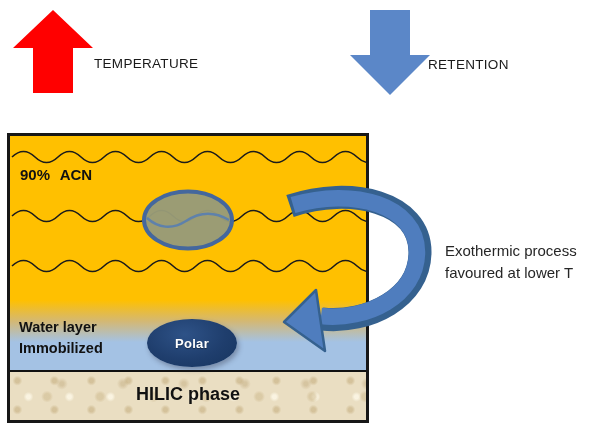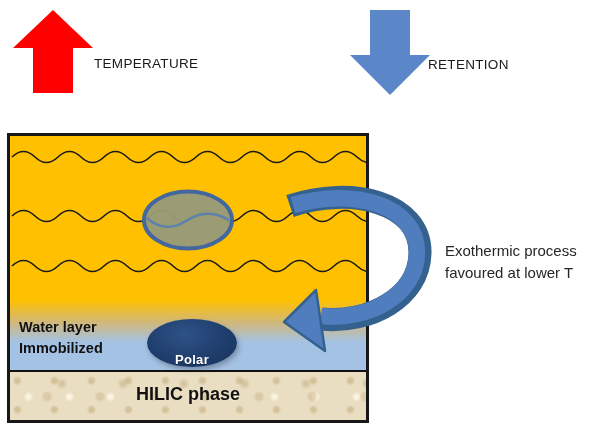--- a/index.html
+++ b/index.html
@@ -46,21 +46,21 @@
   #acn-label{left:20px;top:166px;font-size:15px;word-spacing:6px;}
   #water-label{left:19px;top:317px;font-size:14.5px;line-height:21px;}
   #hilic-label{left:10px;top:370px;width:356px;height:48px;
     display:flex;align-items:center;justify-content:center;font-size:18px;}
 
   
   #polar-ellipse{
     left:147px;top:319px;width:90px;height:48px;border-radius:50%;
     background:radial-gradient(ellipse at 42% 32%, #2E5287 0%, #1F3E6D 55%, #16345E 100%);
     box-shadow:2px 3px 5px rgba(40,40,60,0.35);
-    display:flex;align-items:flex-end;justify-content:center;
+    display:flex;align-items:center;justify-content:center;
   }
   #polar-label{color:#ffffff;font-weight:bold;font-size:13px;letter-spacing:.3px;
     text-shadow:0 1px 1px rgba(0,0,0,.4);}
 
   
   #overlay{left:0;top:0;width:600px;height:432px;pointer-events:none;}
 
   
   #exo-note{left:445px;top:240px;font-size:15px;line-height:22px;color:#262626;white-space:nowrap;}
 </style>
@@ -104,20 +104,21 @@
     <ellipse cx="188" cy="220" rx="44" ry="28.5" fill="#989B78" fill-opacity="0.97" stroke="#44679D" stroke-width="4"></ellipse>
     <path d="M147 218 C158 228 172 230 186 221 C198 213 212 210 229 220" fill="none" stroke="#5E81AB" stroke-width="2.4"></path>
 
     <g>
       <path d="M290 206 C352 185 420 203 420 252 C420 298 368 324 322 319" fill="none" stroke="#35618F" stroke-width="23"></path>
       <path d="M293 205 C353 187 417 205 417 252 C417 296 367 321 321 316" fill="none" stroke="#4F7DBE" stroke-width="16.5"></path>
       <polygon points="284,322 316,290 325,351" fill="#4F7DBE" stroke="#35618F" stroke-width="2.5" stroke-linejoin="round"></polygon>
     </g>
   </svg>
 
+  <div class="abs box-label" id="acn-label">90% ACN</div>
   <div class="abs box-label" id="water-label">
     <div>Water layer</div>
     <div>Immobilized</div>
   </div>
   <div class="abs" id="exo-note">
     <div>Exothermic process</div>
     <div>favoured at lower T</div>
   </div>
 
   <div class="abs box-label" id="hilic-label">HILIC phase</div>

